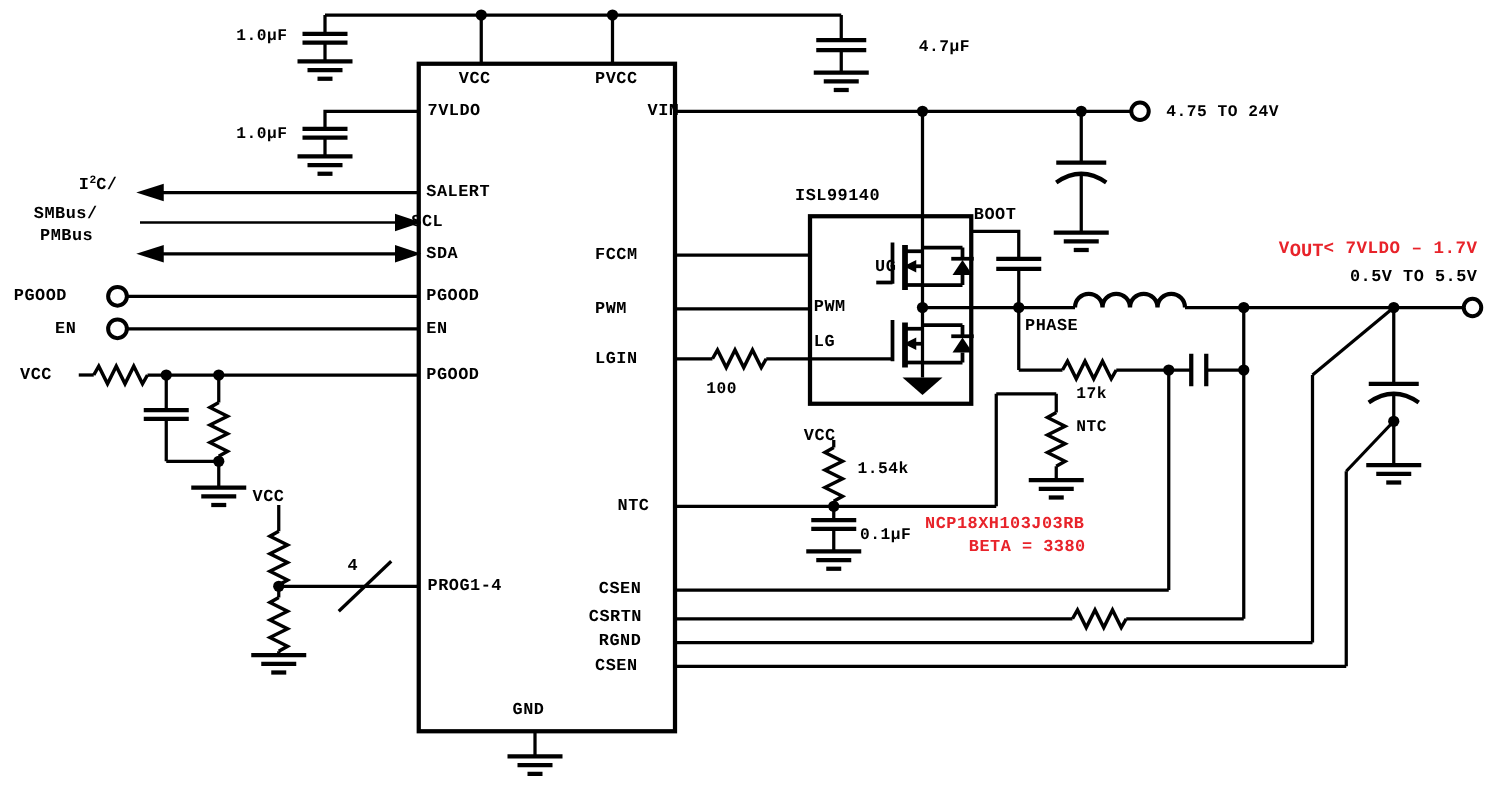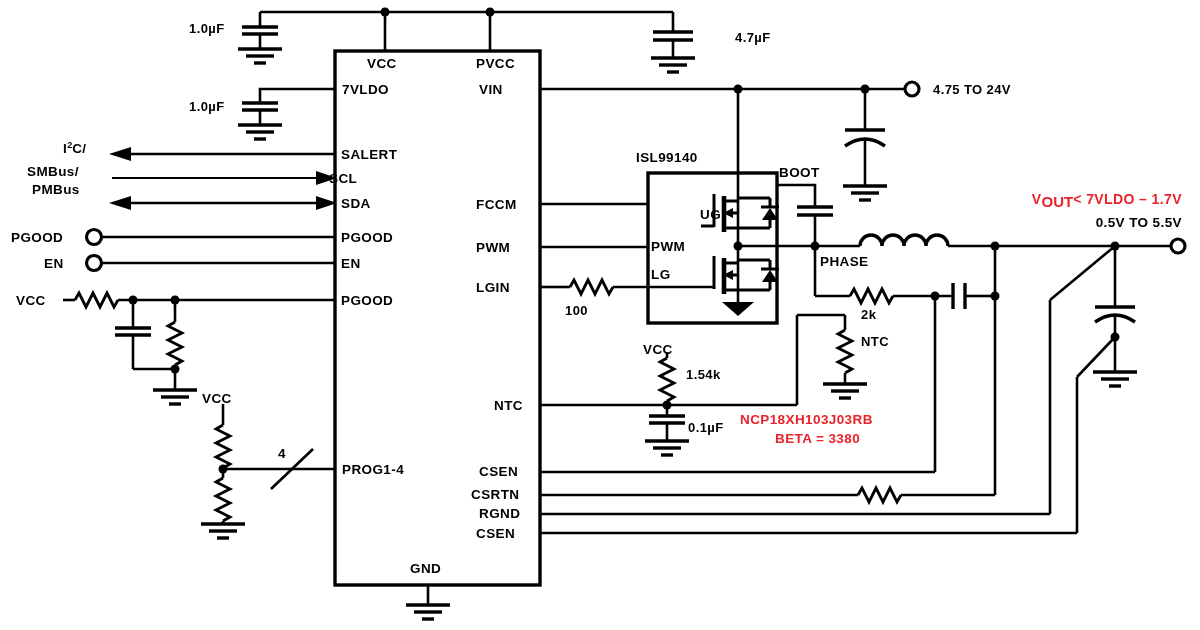--- a/index.html
+++ b/index.html
@@ -1,17 +1,17 @@
 <!DOCTYPE html>
 <html><head>
 <meta charset="utf-8">
 <style>
   html,body{margin:0;padding:0;background:#fff;}
   #stage{position:relative;width:1200px;height:630px;background:#ffffff;overflow:hidden;
-         font-family:Liberation Sans, sans-serif;}
+         font-family:Liberation Mono, monospace;}
   #circuit{position:absolute;left:0;top:0;}
   .lbl{position:absolute;font-weight:bold;font-size:13.5px;letter-spacing:.4px;
        color:#000;white-space:nowrap;line-height:1;}
   .sm{font-size:13px;}
   .red{color:#e8232a;}
   .rt{text-align:right;}
   .sup{font-size:9px;position:relative;top:-5px;letter-spacing:0;}
   .sub{font-size:15px;position:relative;top:3px;letter-spacing:0;}
   .vout-row{display:inline-flex;align-items:baseline;}
   .w180{width:180px;display:block;}
@@ -266,21 +266,21 @@
   </g>
 </svg>
 
 <span class="lbl sm" style="left:189px;top:22px">1.0µF</span>
 <span class="lbl sm" style="left:189px;top:100px">1.0µF</span>
 <span class="lbl sm" style="left:735px;top:31px">4.7µF</span>
 
 <span class="lbl" style="left:367px;top:57px">VCC</span>
 <span class="lbl" style="left:476px;top:57px">PVCC</span>
 <span class="lbl" style="left:342px;top:83px">7VLDO</span>
-<span class="lbl" style="left:479px;top:83px">VIN</span>
+<span class="lbl" style="left:518px;top:83px">VIN</span>
 <span class="lbl sm" style="left:933px;top:83px">4.75 TO 24V</span>
 
 <span class="lbl" style="left:63px;top:142px"><span>I</span><span class="sup">2</span><span>C/</span></span>
 <span class="lbl" style="left:27px;top:165px">SMBus/</span>
 <span class="lbl" style="left:32px;top:183px">PMBus</span>
 
 <span class="lbl" style="left:341px;top:148px">SALERT</span>
 <span class="lbl" style="left:329px;top:172px">SCL</span>
 <span class="lbl" style="left:341px;top:197px">SDA</span>
 
@@ -310,21 +310,21 @@
 <span class="lbl" style="left:636px;top:151px">ISL99140</span>
 <span class="lbl" style="left:700px;top:208px">UG</span>
 <span class="lbl" style="left:651px;top:240px">PWM</span>
 <span class="lbl" style="left:651px;top:268px">LG</span>
 <span class="lbl" style="left:779px;top:166px">BOOT</span>
 <span class="lbl" style="left:820px;top:255px">PHASE</span>
 
 <span class="lbl" style="left:643px;top:343px">VCC</span>
 <span class="lbl sm" style="left:686px;top:368px">1.54k</span>
 <span class="lbl sm" style="left:688px;top:421px">0.1µF</span>
-<span class="lbl sm" style="left:861px;top:308px">2k</span>
+<span class="lbl sm" style="left:861px;top:308px">17k</span>
 <span class="lbl sm" style="left:861px;top:335px">NTC</span>
 
 <span class="lbl red" style="left:740px;top:413px">NCP18XH103J03RB</span>
 <span class="lbl red" style="left:775px;top:432px">BETA = 3380</span>
 
 <span class="lbl w180 rt" style="left:1002px;top:191px;font-size:14px"><span class="vout-row">
         <span class="red">V</span>
         <span class="red sub">OUT</span>
         <span class="red"> &lt; 7VLDO – 1.7V</span>
       </span></span>

